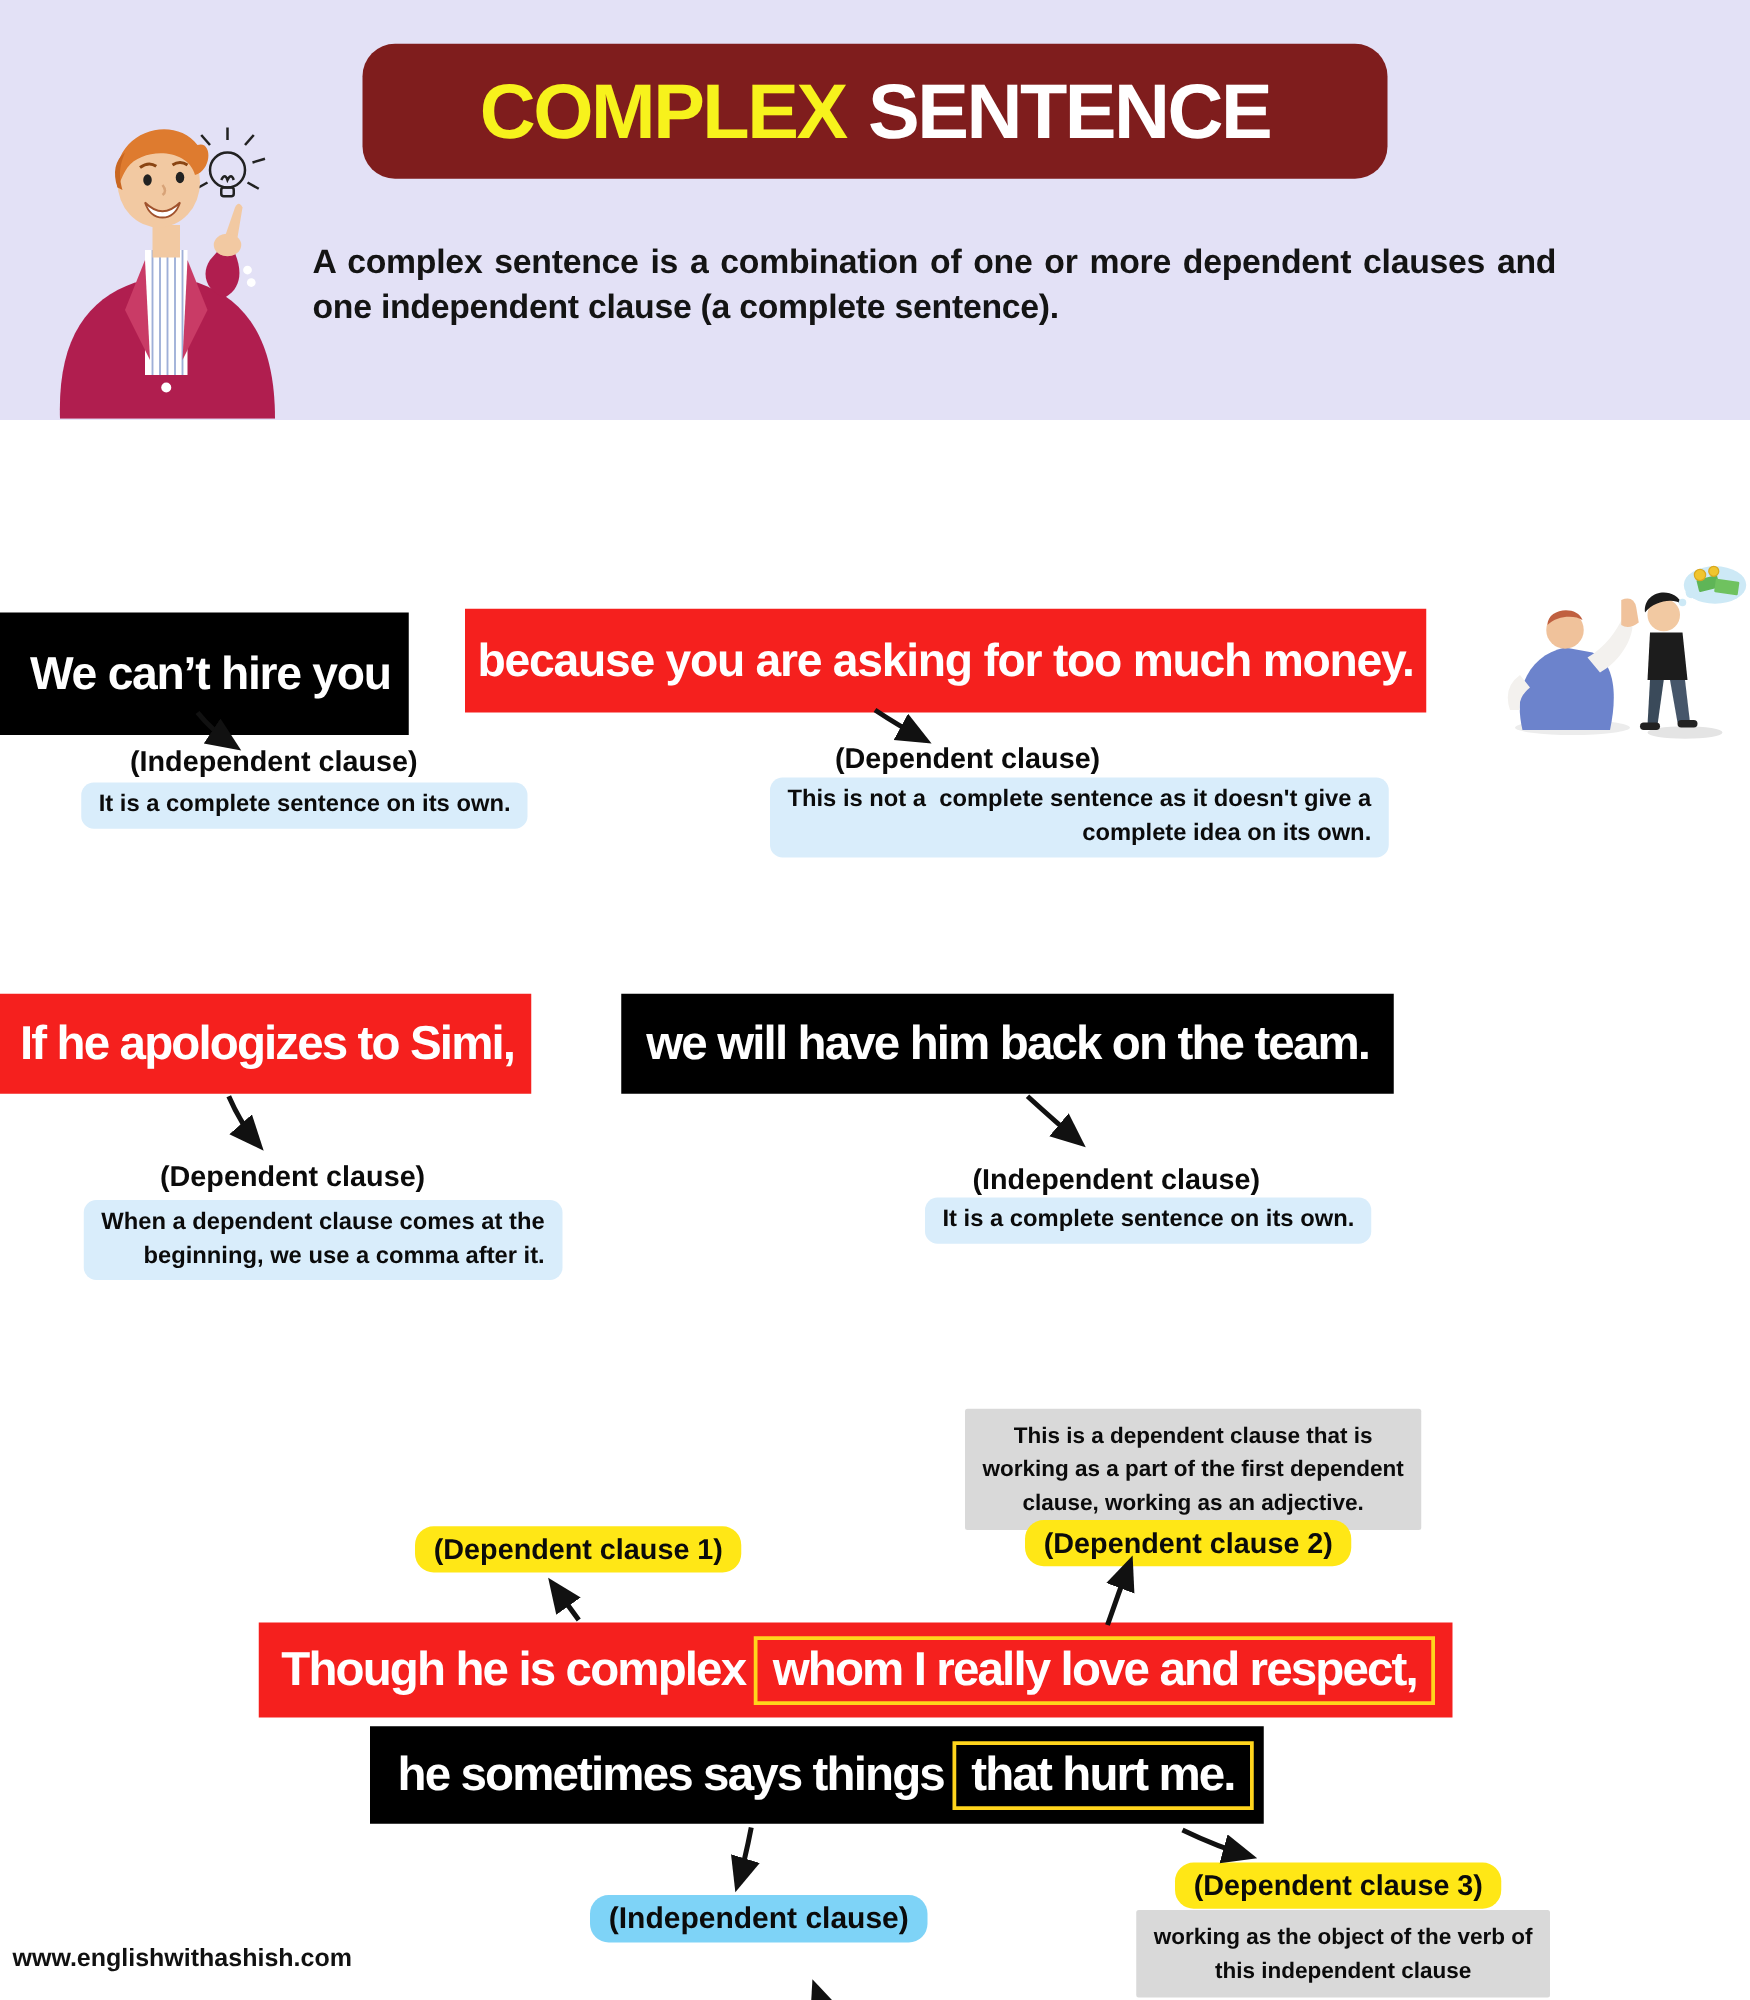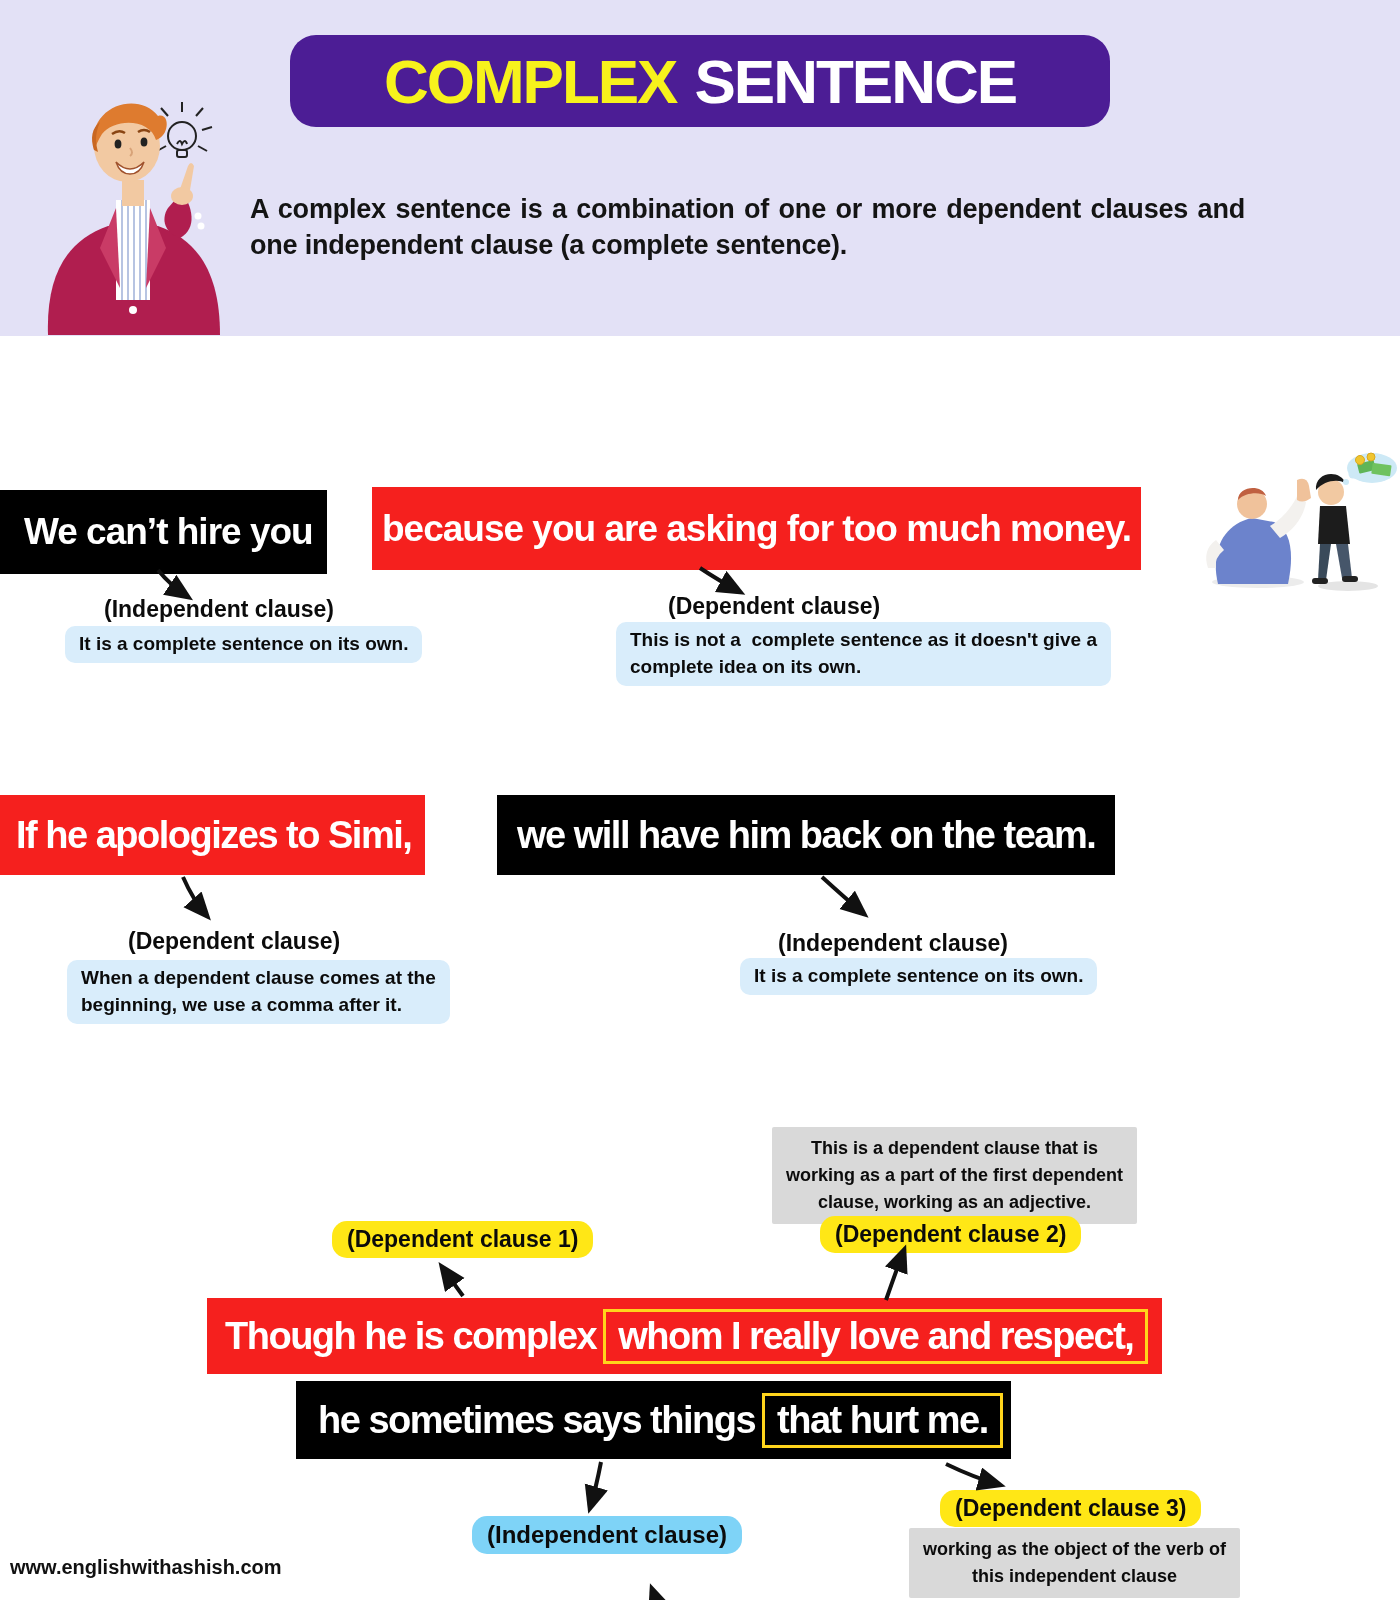--- a/index.html
+++ b/index.html
@@ -7,22 +7,22 @@
   body { font-family:"Liberation Sans", sans-serif; }
   #canvas {
     position:relative; width:1400px; height:1600px;
     background:#ffffff; overflow:hidden;
   }
   .abs { position:absolute; }
 
   
   .header { left:0; top:0; width:1400px; height:336px; background:#E3E1F6; }
   .banner {
-    left:290px; top:35px; width:820px; height:92px;
-    background:#4c1d95; border-radius:26px;
+    left:290px; top:35px; width:820px; height:108px;
+    background:#7f1d1d; border-radius:26px;
     display:flex; align-items:center; justify-content:center;
     font-weight:800; font-size:62px; letter-spacing:-2px; white-space:nowrap;
   }
   .banner .w1 { color:#F7F21C; }
   .banner .w2 { color:#FFFFFF; margin-left:18px; }
   .description {
     left:250px; top:192px; width:995px;
     font-size:27px; font-weight:800; line-height:1.32;
     color:#141414; text-align:justify; letter-spacing:-0.2px;
   }
@@ -33,21 +33,21 @@
     font-weight:800; letter-spacing:-1px; white-space:nowrap;
   }
   .bg-black { background:#000000; }
   .bg-red   { background:#F5201E; }
 
   .clause-label { font-weight:800; font-size:23px; color:#0B0B0B; white-space:nowrap; }
 
   .note {
     background:#D9EDFB; border-radius:10px; padding:5px 14px;
     font-weight:800; font-size:19px; line-height:1.42; color:#0B0B0B;
-    white-space:pre-wrap; text-align:left; display:inline-block;
+    white-space:pre-wrap; text-align:right; display:inline-block;
   }
   .note-gray {
     background:#D9D9D9; border-radius:2px; padding:8px 14px;
     font-weight:800; font-size:18px; line-height:1.5; color:#0B0B0B;
     white-space:pre-wrap; text-align:center; display:inline-block;
   }
   .pill {
     display:inline-block; font-weight:800; font-size:23px; color:#0B0B0B;
     padding:5px 15px; border-radius:15px; white-space:nowrap;
   }
@@ -118,21 +118,21 @@
     <ellipse cx="88" cy="56" rx="3.4" ry="4.6" fill="#222"></ellipse>
     <ellipse cx="114" cy="54" rx="3.4" ry="4.6" fill="#222"></ellipse>
     <path d="M82,46 q7,-5 13,-1" stroke="#8A4513" stroke-width="2.5" fill="none"></path>
     <path d="M108,44 q6,-4 12,0" stroke="#8A4513" stroke-width="2.5" fill="none"></path>
     <path d="M86,74 q14,14 28,0 q-4,12 -14,12 q-10,0 -14,-12 Z" fill="#fff" stroke="#A0522D" stroke-width="1.5"></path>
     <path d="M100,60 q4,5 0,8" stroke="#D8A378" stroke-width="2" fill="none"></path>
   </svg>
 
   <p class="abs description">A complex sentence is a combination of one or more dependent clauses and one independent clause (a complete sentence).</p>
 
-  <div class="abs sentence-box bg-black" style="left:0;top:490px;height:84px;padding:0 14px 0 24px;font-size:37px;">
+  <div class="abs sentence-box bg-black" style="left:0;top:490px;height:98px;padding:0 14px 0 24px;font-size:37px;">
     <span>We can’t hire you</span>
   </div>
   <div class="abs sentence-box bg-red" style="left:372px;top:487px;height:83px;padding:0 10px;font-size:37px;">
     <span>because you are asking for too much money.</span>
   </div>
 
   <svg class="abs" style="left:1200px;top:452px;" width="198" height="142" viewBox="0 0 198 142">
     <ellipse cx="58" cy="130" rx="46" ry="6" fill="#ECECEC"></ellipse>
     <ellipse cx="148" cy="134" rx="30" ry="5" fill="#E4E4E4"></ellipse>
 

